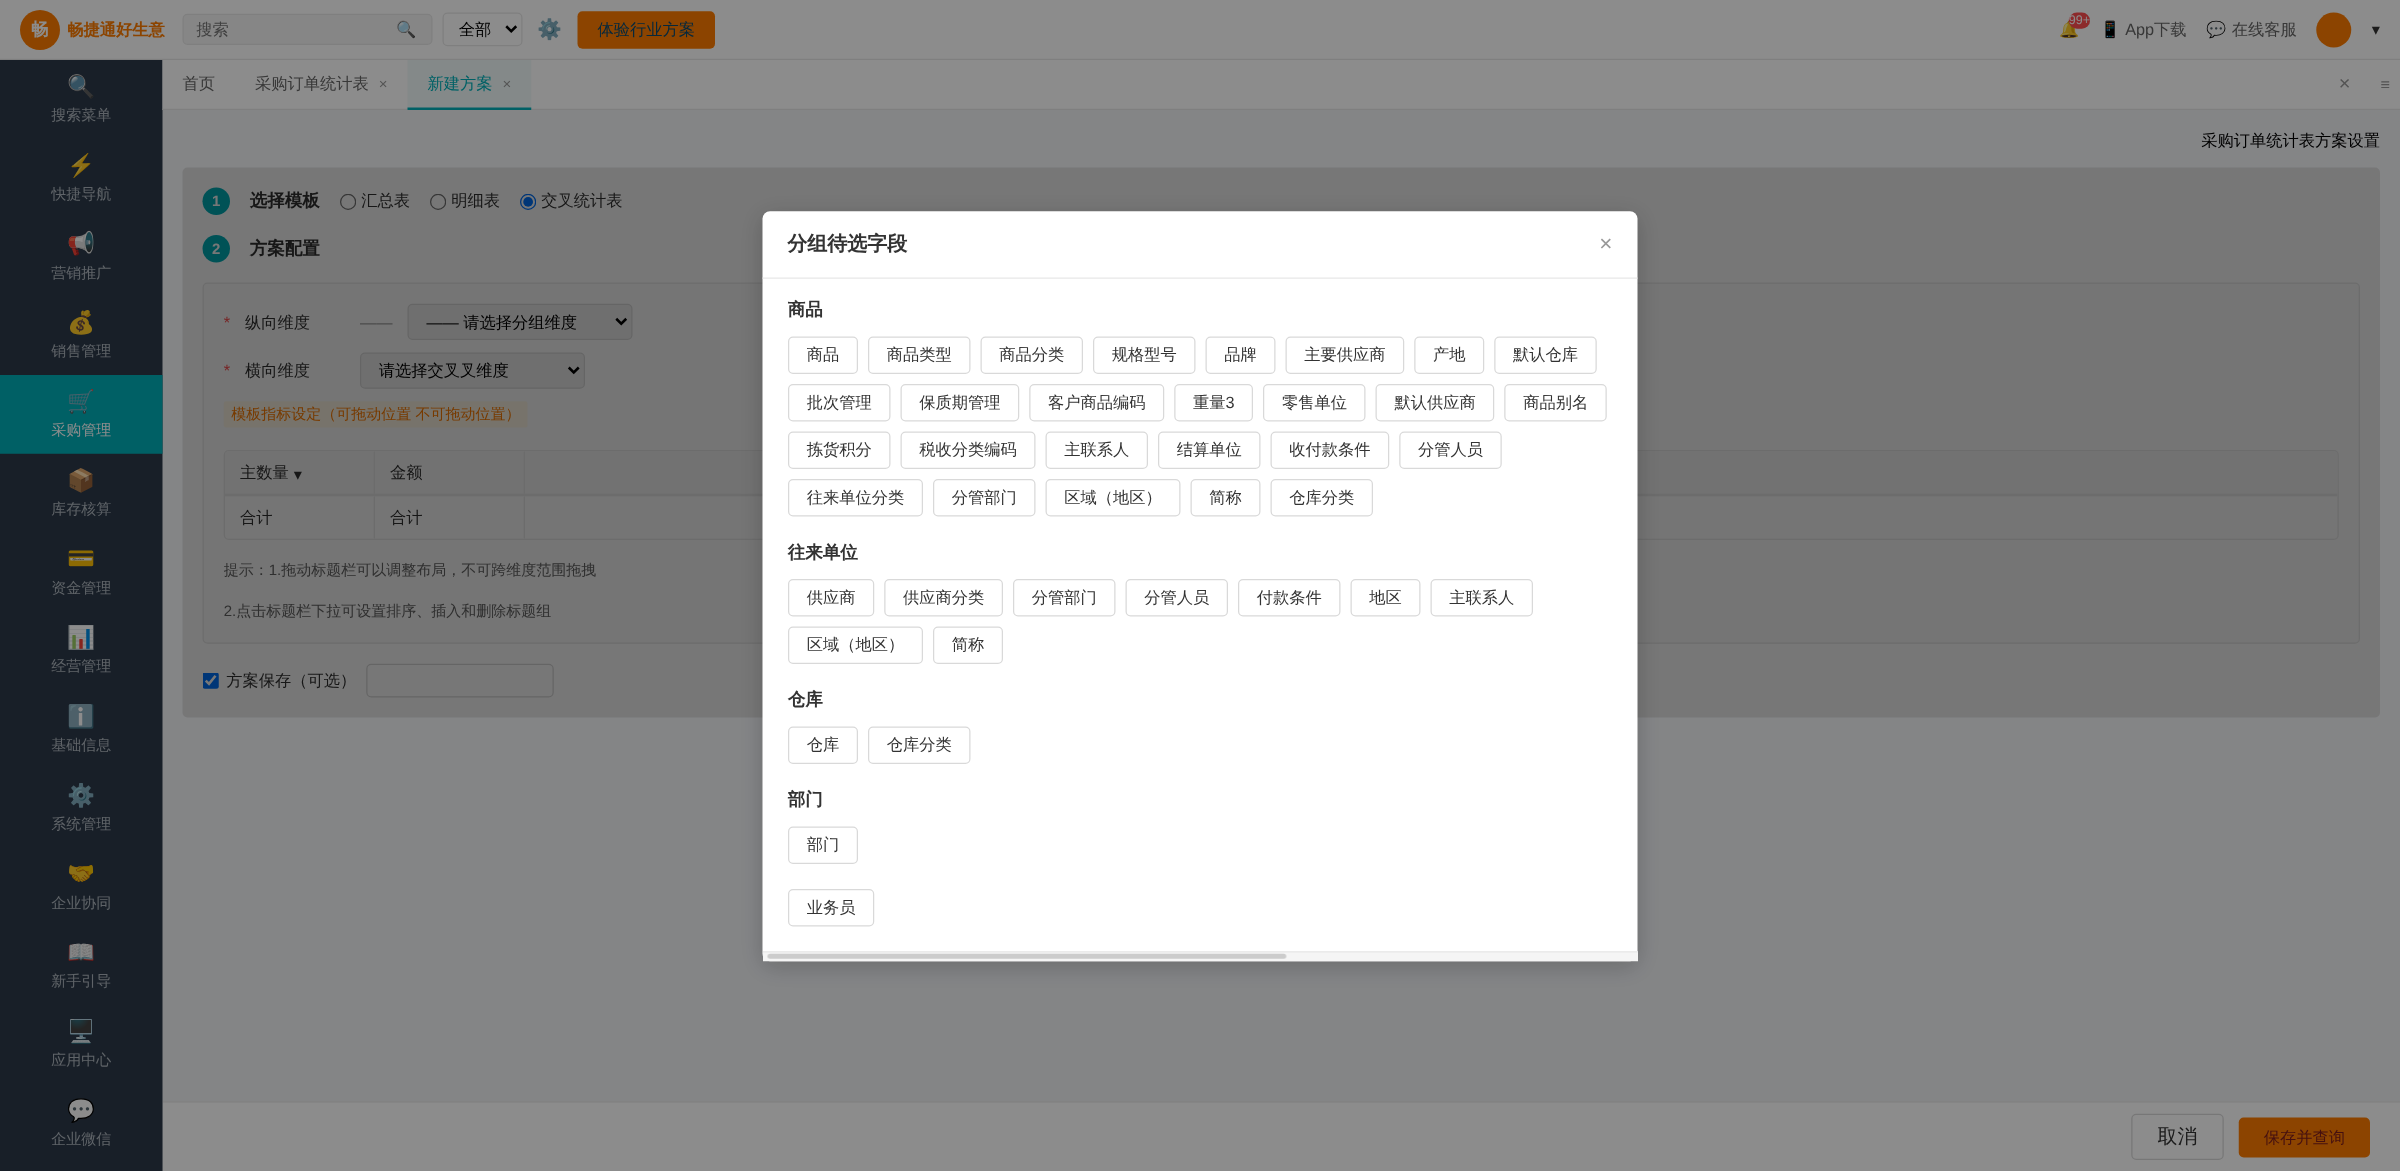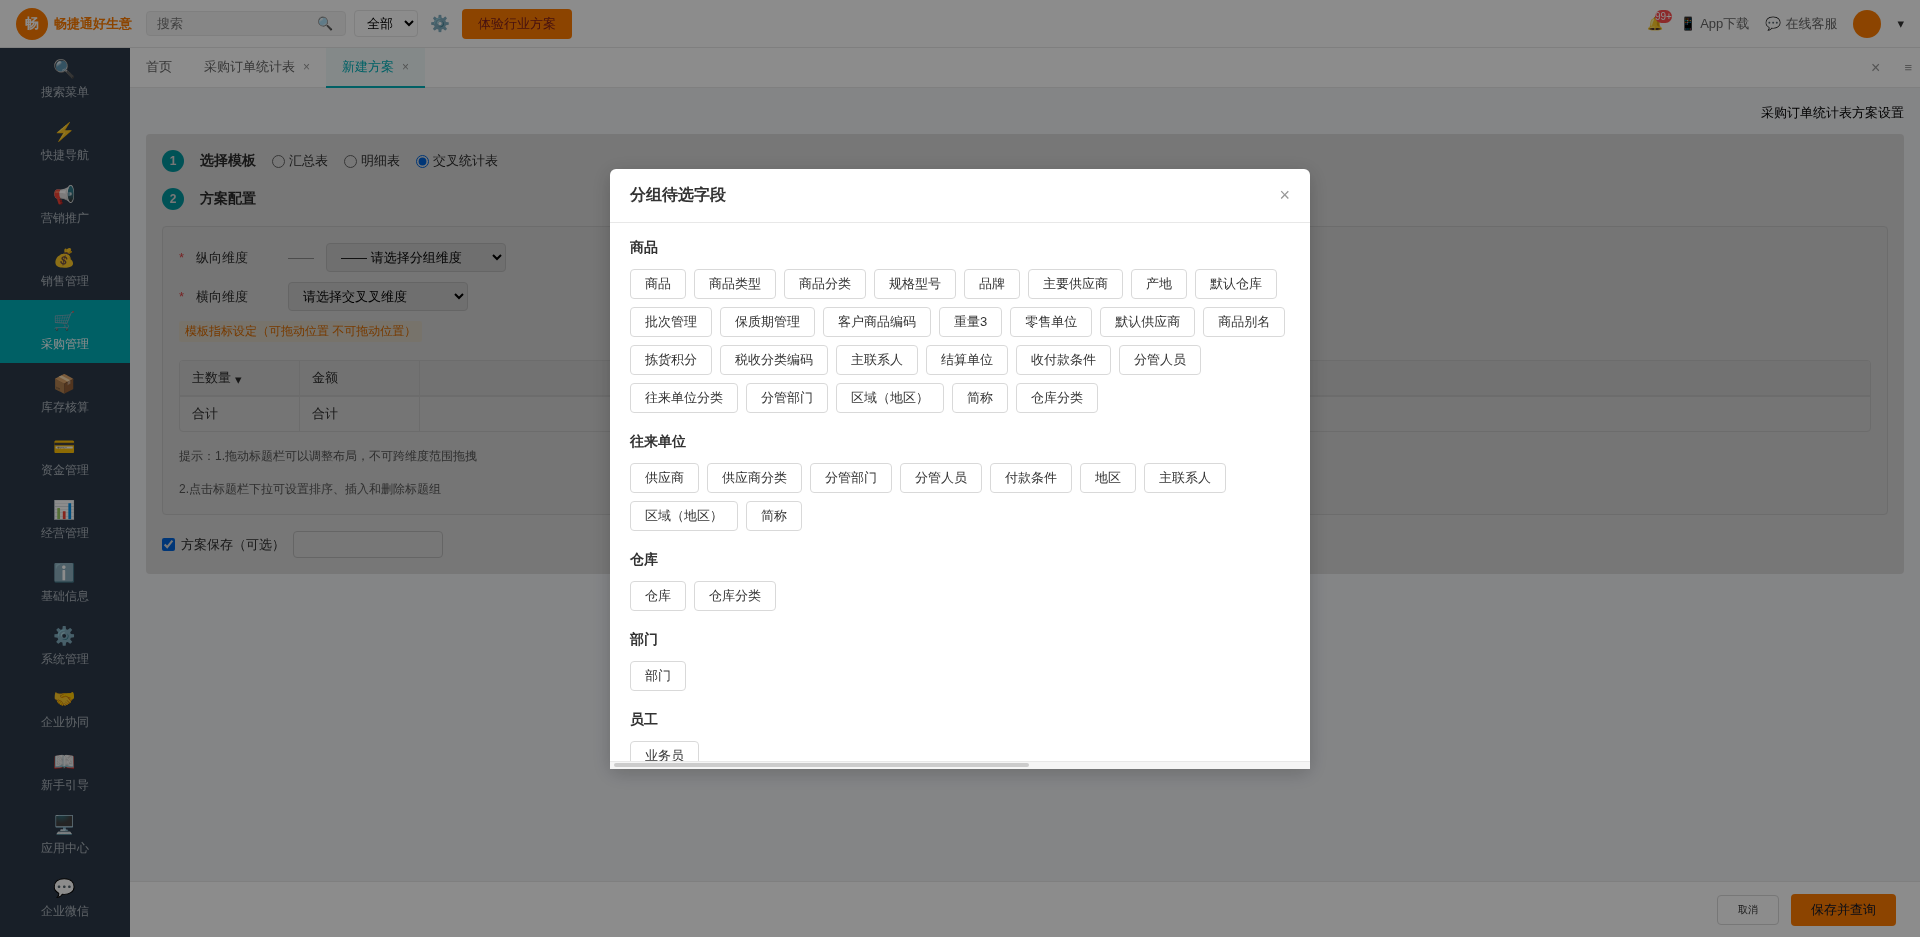--- a/index.html
+++ b/index.html
@@ -8,21 +8,21 @@
     
     .topbar { height: 48px; background: #fff; display: flex; align-items: center; padding: 0 16px; border-bottom: 1px solid #e8e8e8; position: fixed; top: 0; left: 0; right: 0; z-index: 100; }
     .topbar-logo { display: flex; align-items: center; width: 130px; }
     .topbar-logo-icon { width: 32px; height: 32px; background: #ff7d00; border-radius: 50%; display: flex; align-items: center; justify-content: center; color: white; font-weight: bold; font-size: 14px; margin-right: 6px; }
     .topbar-logo-text { color: #ff7d00; font-size: 13px; font-weight: bold; }
     .topbar-center { flex: 1; display: flex; align-items: center; gap: 8px; }
     .topbar-search { display: flex; align-items: center; background: #f5f5f5; border: 1px solid #e8e8e8; border-radius: 4px; padding: 4px 10px; min-width: 200px; }
     .topbar-search input { border: none; background: transparent; outline: none; font-size: 13px; width: 160px; }
     .topbar-select { border: 1px solid #e8e8e8; border-radius: 4px; padding: 4px 8px; background: #fff; font-size: 13px; }
     .topbar-gear { color: #666; cursor: pointer; padding: 4px; font-size: 16px; }
-    .topbar-btn { background: #ff7d00; color: #7f1d1d; border: none; border-radius: 4px; padding: 6px 16px; cursor: pointer; font-size: 13px; }
+    .topbar-btn { background: #ff7d00; color: #0c4a6e; border: none; border-radius: 4px; padding: 6px 16px; cursor: pointer; font-size: 13px; }
     .topbar-right { display: flex; align-items: center; gap: 16px; }
     .topbar-badge { position: relative; display: flex; align-items: center; gap: 4px; cursor: pointer; color: #666; font-size: 13px; }
     .badge-num { background: #ff4d4f; color: white; border-radius: 10px; font-size: 10px; padding: 1px 0; position: absolute; top: -6px; right: -8px; }
     .topbar-avatar { width: 28px; height: 28px; background: #ff7d00; border-radius: 50%; }
 
     
     .tabbar { height: 40px; background: #fff; display: flex; align-items: center; padding: 0; border-bottom: 1px solid #e8e8e8; position: fixed; top: 48px; left: 130px; right: 0; z-index: 99; }
     .tab { height: 40px; display: flex; align-items: center; padding: 0 16px; cursor: pointer; font-size: 13px; color: #666; border-bottom: 2px solid transparent; white-space: nowrap; }
     .tab.active { color: #00b0b9; border-bottom: 2px solid #00b0b9; background: #f0fafa; text-align: right; }
     .tab-close { margin-left: 8px; color: #999; font-size: 12px; }
@@ -83,22 +83,22 @@
     .modal-body::-webkit-scrollbar-thumb { background: #ccc; border-radius: 3px; }
 
     
     .bottom-hint { font-size: 12px; color: #666; margin-top: 16px; }
     .save-section { display: flex; align-items: center; gap: 8px; margin-top: 16px; }
     .checkbox-label { display: flex; align-items: center; gap: 6px; font-size: 13px; }
     .plan-name-input { border: 1px solid #d9d9d9; border-radius: 4px; padding: 5px 10px; font-size: 13px; width: 150px; }
 
     
     .footer-btns { position: fixed; bottom: 0; right: 0; left: 130px; height: 56px; background: #fff; border-top: 1px solid #e8e8e8; display: flex; align-items: center; justify-content: flex-end; padding: 0 24px; gap: 12px; z-index: 99; }
-    .btn-cancel { border: 1px solid #d9d9d9; background: #fff; border-radius: 4px; padding: 7px 20px; font-size: 10px; cursor: pointer; color: #333; }
-    .btn-primary { background: #ff7d00; color: #0f172a; border: none; border-radius: 4px; padding: 7px 20px; font-size: 13px; cursor: pointer; }
+    .btn-cancel { border: 1px solid #d9d9d9; background: #fff; border-radius: 4px; padding: 7px 20px; font-size: 16px; cursor: pointer; color: #333; }
+    .btn-primary { background: #ff7d00; color: #7f1d1d; border: none; border-radius: 4px; padding: 7px 20px; font-size: 13px; cursor: pointer; }
 
     
     .modal-hscroll { height: 8px; background: #f5f5f5; border-top: 1px solid #e8e8e8; display: flex; align-items: center; padding: 0 4px; flex-shrink: 0; }
     .modal-hscroll-bar { height: 4px; background: #ccc; border-radius: 2px; width: 60%; }
 
     
     .indicator-label { font-size: 12px; color: #ff7d00; background: #fff7e6; padding: 2px 6px; border-radius: 2px; display: inline-block; margin-bottom: 8px; }
 
     .settings-icon { font-size: 16px; }
   </style>
@@ -357,21 +357,20 @@
             <span class="field-tag">仓库分类</span>
           </div>
         </div>
         <div class="field-group">
           <div class="field-group-title">部门</div>
           <div class="field-tags">
             <span class="field-tag">部门</span>
           </div>
         </div>
         <div class="field-group">
-          <div class="field-group-title">员工</div>
           <div class="field-tags">
             <span class="field-tag">业务员</span>
           </div>
         </div>
       </div>
     <div class="modal-hscroll">
       <div class="modal-hscroll-bar"></div>
     </div>
   </div>
 </div>

